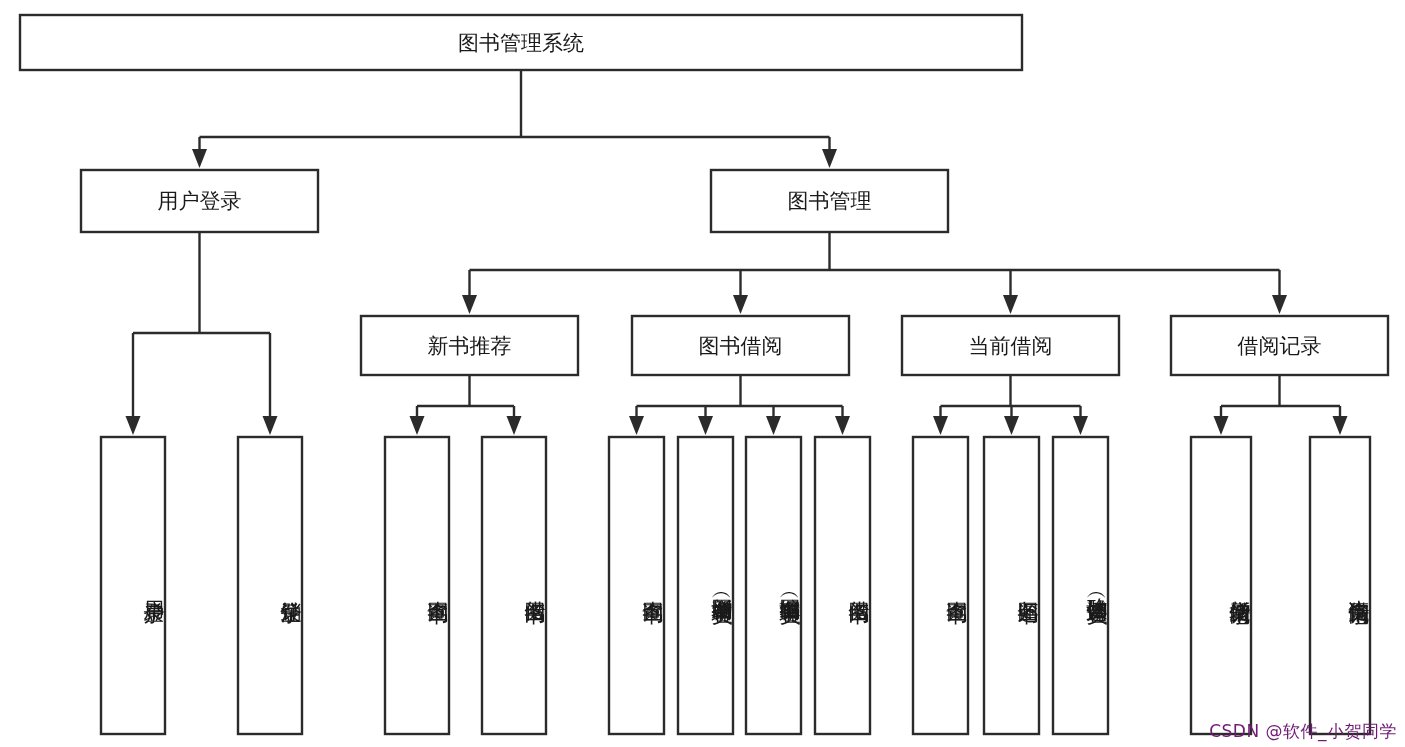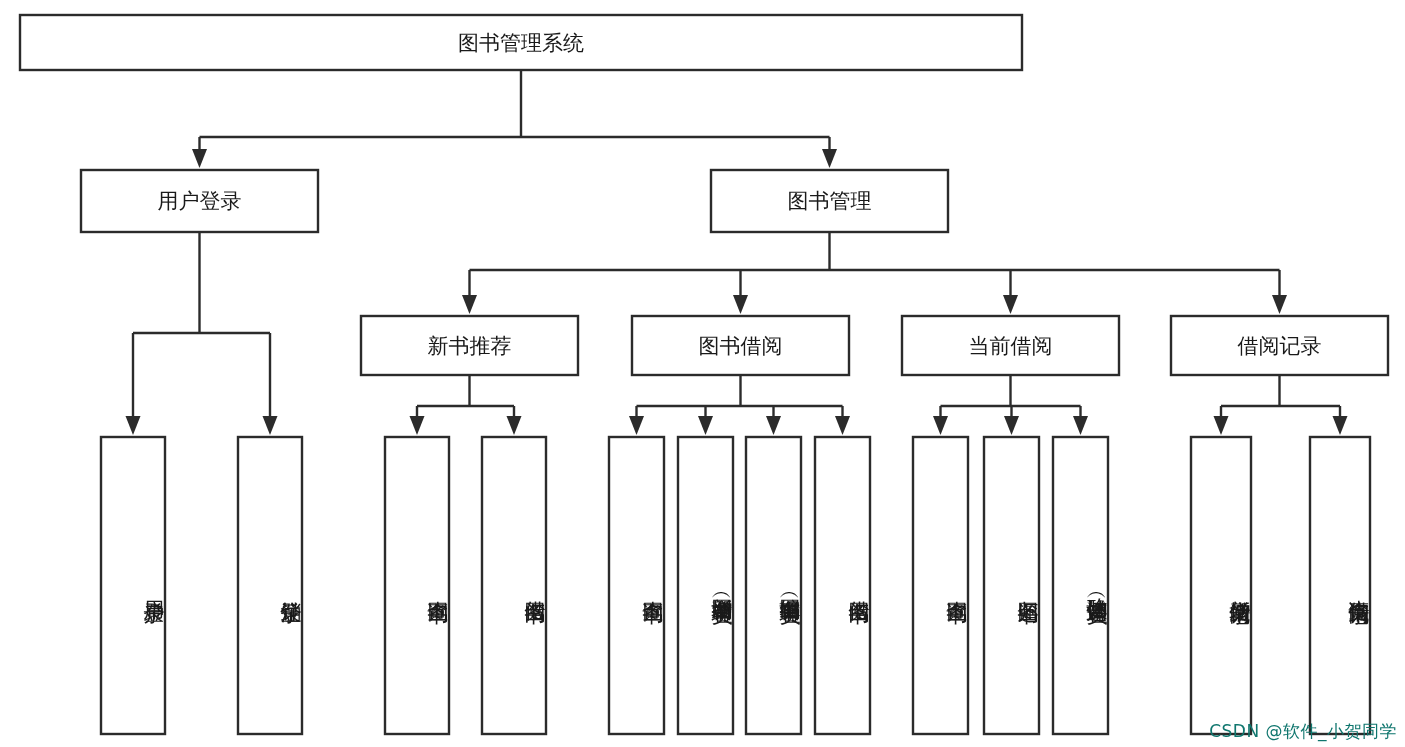--- a/index.html
+++ b/index.html
@@ -66,21 +66,21 @@
     align-items: flex-start;
     justify-content: center;
     pointer-events: none;
   }
   .watermark {
     position: absolute;
     right: 8px;
     bottom: 4px;
     font-family: "DejaVu Sans", "Liberation Sans", sans-serif;
     font-size: 17px;
-    color: #0f766e;
+    color: #701a75;
     white-space: nowrap;
     letter-spacing: 0.5px;
   }
 </style>
 </head>
 <body>
 
 <div id="diagram-root">
 
   <svg id="tree-svg" viewBox="0 0 1405 747" xmlns="http://www.w3.org/2000/svg">

